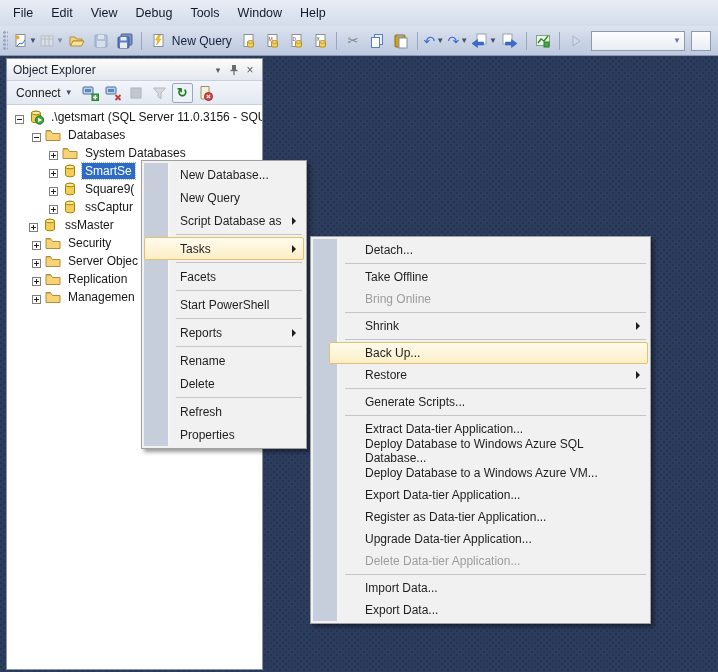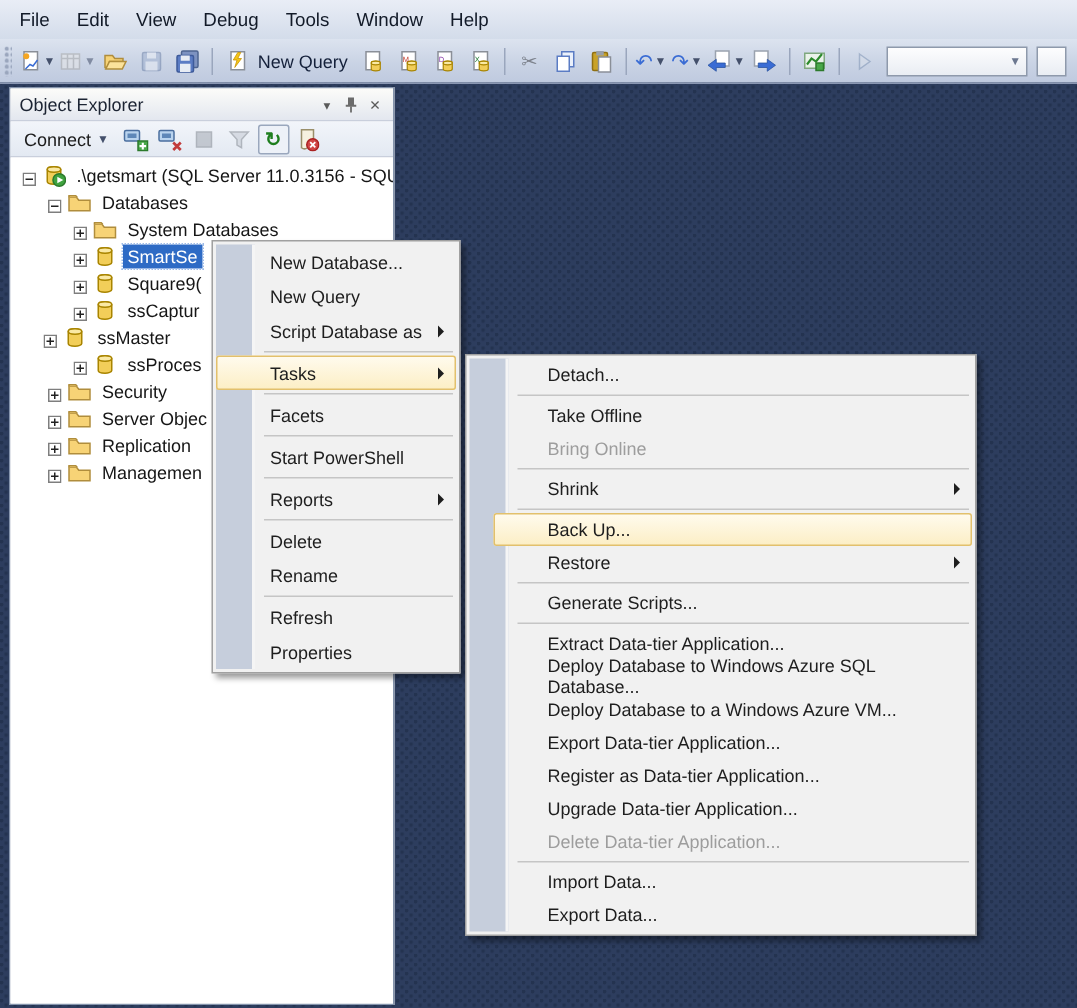--- a/index.html
+++ b/index.html
@@ -393,32 +393,20 @@
               <rect x="0.5" y="0.5" width="8" height="8" fill="#fff" stroke="#7e7e7e"></rect>
               <line x1="2" y1="4.5" x2="7" y2="4.5" stroke="#222"></line>
               <line x1="4.5" y1="2" x2="4.5" y2="7" stroke="#222"></line>
             </svg></span>
           <span class="ticon"><svg width="16" height="16" viewBox="0 0 16 16">
               <path d="M3.5 4 A4.5 1.8 0 0 1 12.5 4 V12 A4.5 1.8 0 0 1 3.5 12 Z" fill="#F2CE59" stroke="#A98500"></path>
               <ellipse cx="8" cy="4" rx="4.5" ry="1.8" fill="#FAE9A4" stroke="#A98500"></ellipse>
             </svg></span>
           <span class="tlab">ssMaster</span>
         </div>
-        <div class="trow" style="padding-left: 42px;">
-          <span class="expander"><svg width="9" height="9">
-              <rect x="0.5" y="0.5" width="8" height="8" fill="#fff" stroke="#7e7e7e"></rect>
-              <line x1="2" y1="4.5" x2="7" y2="4.5" stroke="#222"></line>
-              <line x1="4.5" y1="2" x2="4.5" y2="7" stroke="#222"></line>
-            </svg></span>
-          <span class="ticon"><svg width="16" height="16" viewBox="0 0 16 16">
-              <path d="M3.5 4 A4.5 1.8 0 0 1 12.5 4 V12 A4.5 1.8 0 0 1 3.5 12 Z" fill="#F2CE59" stroke="#A98500"></path>
-              <ellipse cx="8" cy="4" rx="4.5" ry="1.8" fill="#FAE9A4" stroke="#A98500"></ellipse>
-            </svg></span>
-          <span class="tlab">ssProces</span>
-        </div>
         <div class="trow" style="padding-left: 25px;">
           <span class="expander"><svg width="9" height="9">
               <rect x="0.5" y="0.5" width="8" height="8" fill="#fff" stroke="#7e7e7e"></rect>
               <line x1="2" y1="4.5" x2="7" y2="4.5" stroke="#222"></line>
               <line x1="4.5" y1="2" x2="4.5" y2="7" stroke="#222"></line>
             </svg></span>
           <span class="ticon"><svg width="16" height="16" viewBox="0 0 16 16">
               <path d="M1 4.5 h5 l1.5 2 H15 v7 H1 Z" fill="#F7D376" stroke="#B08D3C"></path>
               <path d="M1 4.5 V3.5 h4.5 l1 1" fill="#F7D376" stroke="#B08D3C"></path>
             </svg></span>
@@ -488,24 +476,24 @@
       <div class="mi">
         <span>Start PowerShell</span>
       </div>
       <div class="msep"></div>
       <div class="mi">
         <span>Reports</span>
         <span class="arrow"></span>
       </div>
       <div class="msep"></div>
       <div class="mi">
+        <span>Rename</span>
+      </div>
+      <div class="mi">
         <span>Delete</span>
-      </div>
-      <div class="mi">
-        <span>Rename</span>
       </div>
       <div class="msep"></div>
       <div class="mi">
         <span>Refresh</span>
       </div>
       <div class="mi">
         <span>Properties</span>
       </div>
     </div>
 

